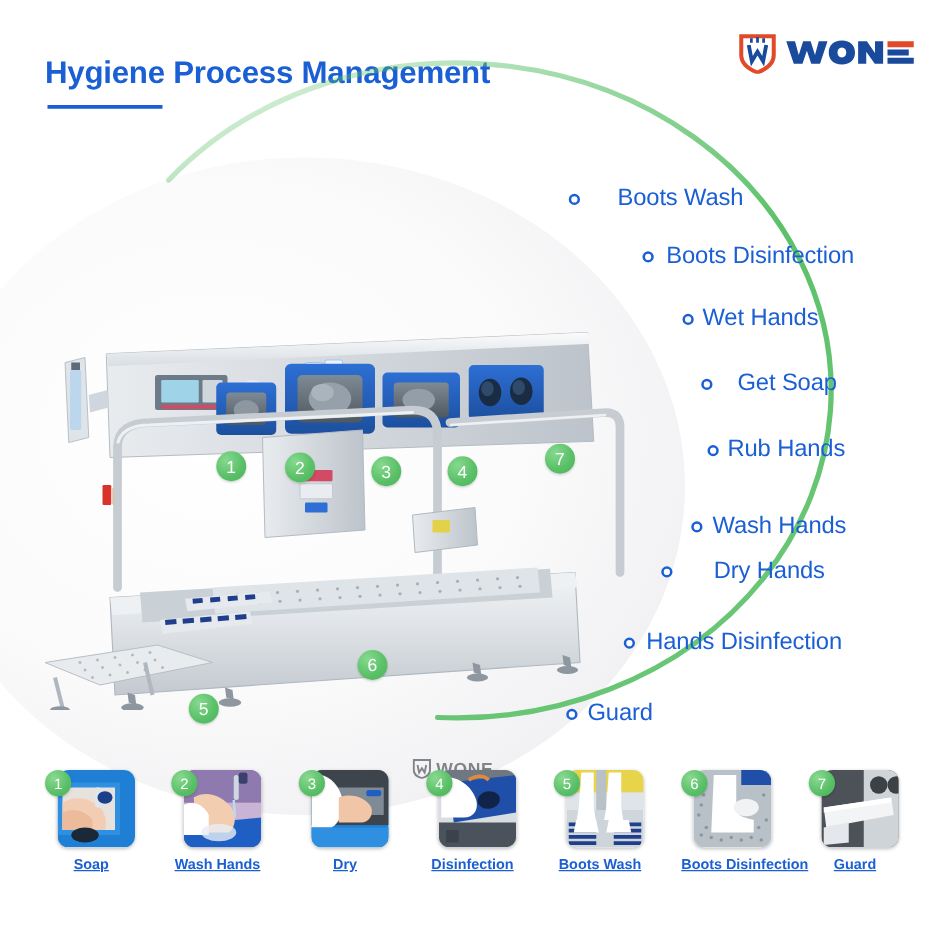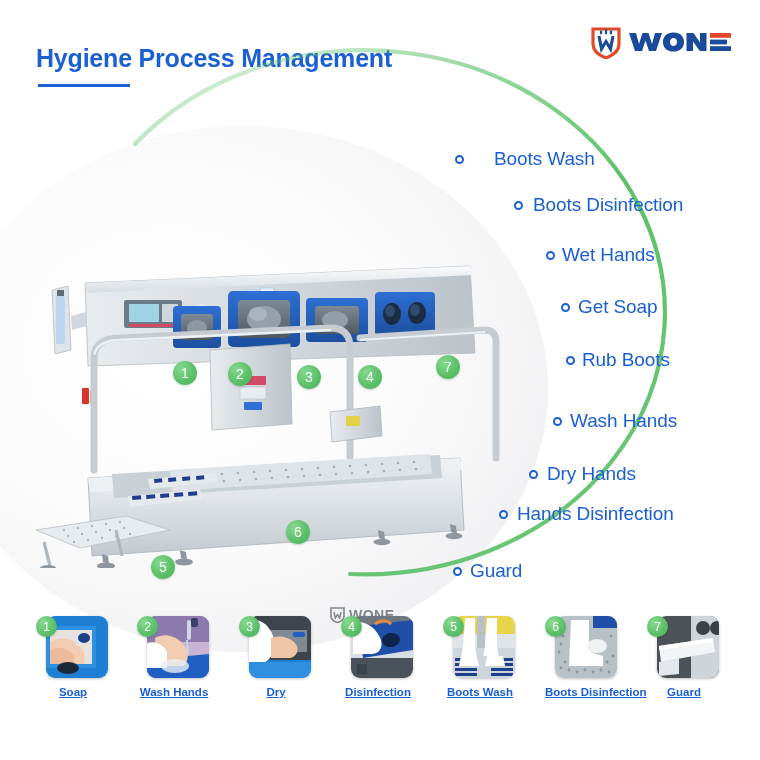--- a/index.html
+++ b/index.html
@@ -347,31 +347,31 @@
       <div class="step" style="left:514px;top:86px;">
         <span class="step-dot"></span>
         <span class="step-label" style="margin-left:10px;">Boots Disinfection</span>
       </div>
       <div class="step" style="left:546px;top:136px;">
         <span class="step-dot"></span>
         <span class="step-label" style="margin-left:7px;">Wet Hands</span>
       </div>
       <div class="step" style="left:561px;top:188px;">
         <span class="step-dot"></span>
-        <span class="step-label" style="margin-left:8px;text-align:center;">Get Soap</span>
+        <span class="step-label" style="margin-left:20px;text-align:center;">Get Soap</span>
       </div>
       <div class="step" style="left:566px;top:241px;">
         <span class="step-dot"></span>
-        <span class="step-label" style="margin-left:7px;">Rub Boots</span>
+        <span class="step-label" style="margin-left:7px;">Rub Hands</span>
       </div>
       <div class="step" style="left:553px;top:302px;">
         <span class="step-dot"></span>
         <span class="step-label" style="margin-left:8px;">Wash Hands</span>
       </div>
-      <div class="step" style="left:529px;top:355px;">
+      <div class="step" style="left:529px;top:338px;gap:24px;">
         <span class="step-dot"></span>
         <span class="step-label" style="margin-left:9px;">Dry Hands</span>
       </div>
       <div class="step" style="left:499px;top:395px;">
         <span class="step-dot"></span>
         <span class="step-label" style="margin-left:9px;">Hands Disinfection</span>
       </div>
       <div class="step" style="left:453px;top:452px;">
         <span class="step-dot"></span>
         <span class="step-label" style="margin-left:8px;">Guard</span>

